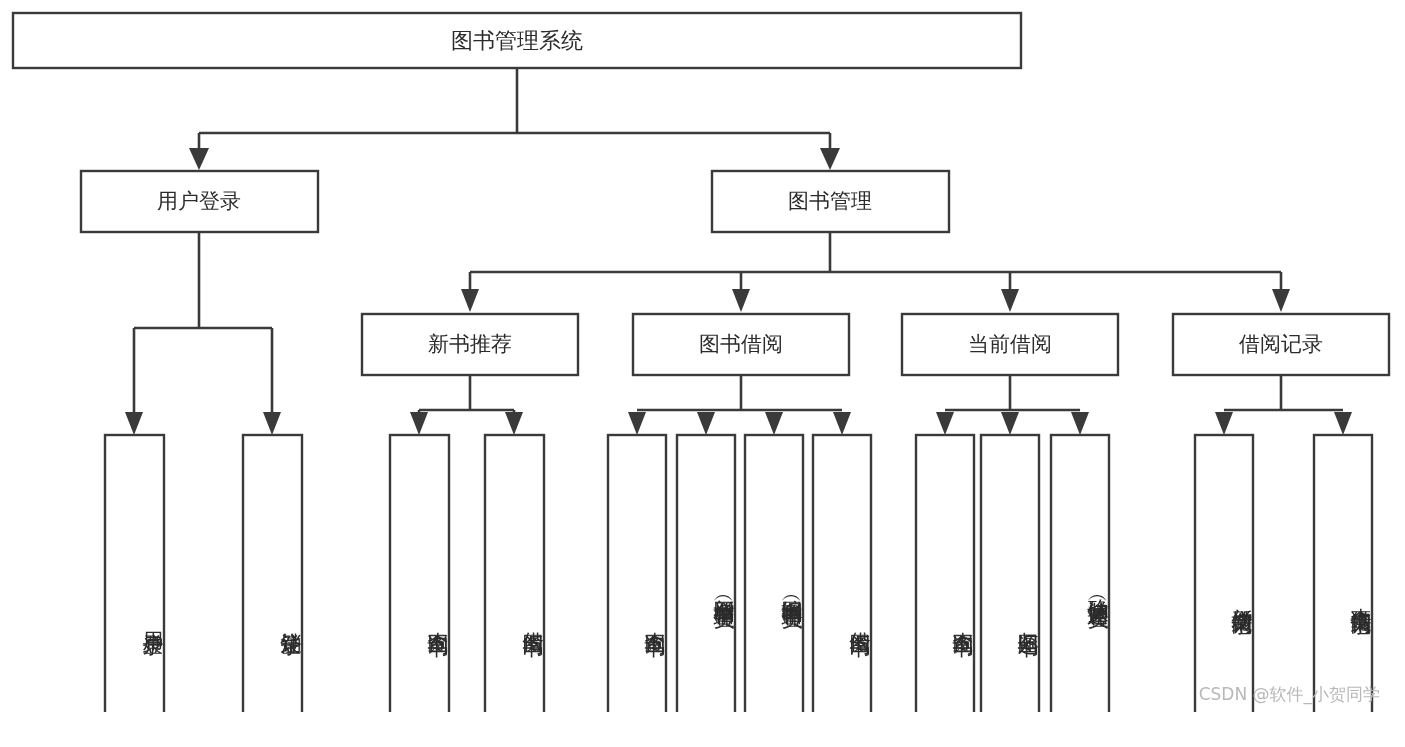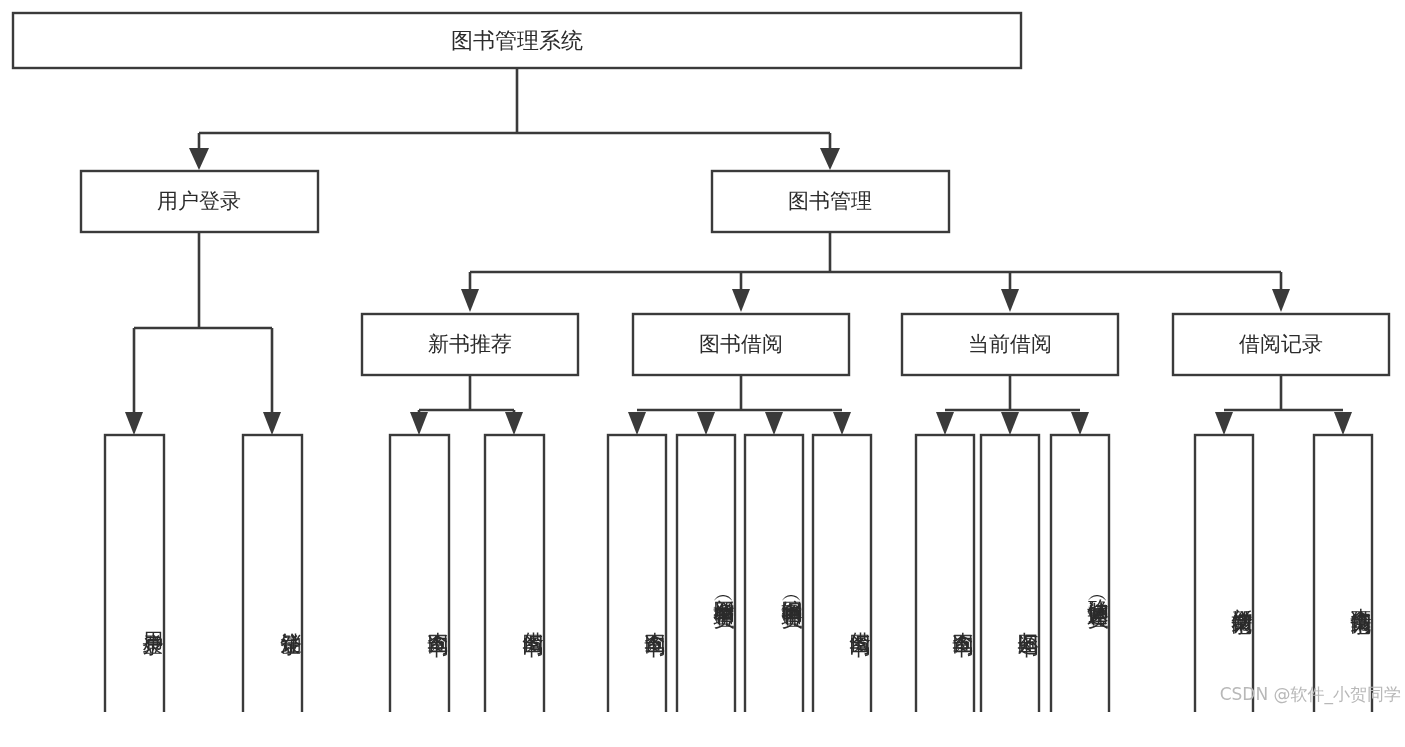--- a/index.html
+++ b/index.html
@@ -58,21 +58,21 @@
     font-family: "DejaVu Sans", "Liberation Sans", sans-serif;
     font-size: 21px;
     line-height: 1.08;
     letter-spacing: 1.5px;
     color: #2b2b2b;
     white-space: nowrap;
     pointer-events: none;
   }
   .watermark {
     position: absolute;
-    right: 4px;
+    right: 25px;
     bottom: 6px;
     font-family: "DejaVu Sans", "Liberation Sans", sans-serif;
     font-size: 17px;
     color: #b8b8b8;
     white-space: nowrap;
   }
 </style>
 </head>
 <body>
 

